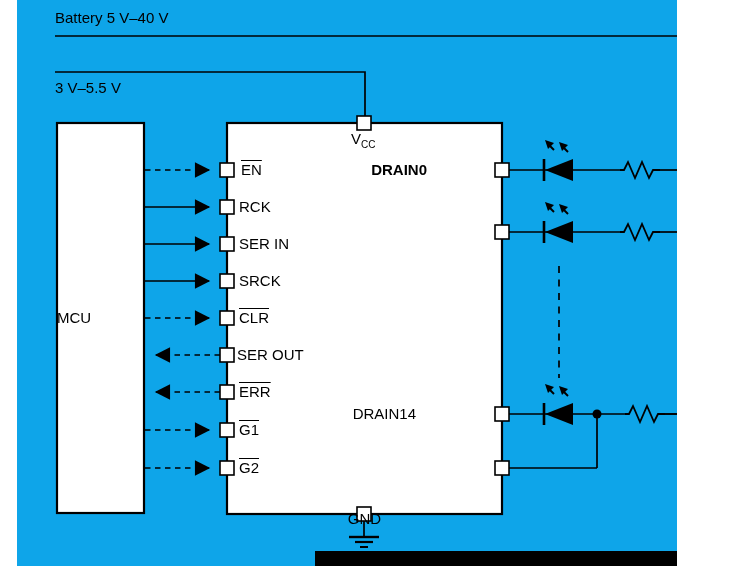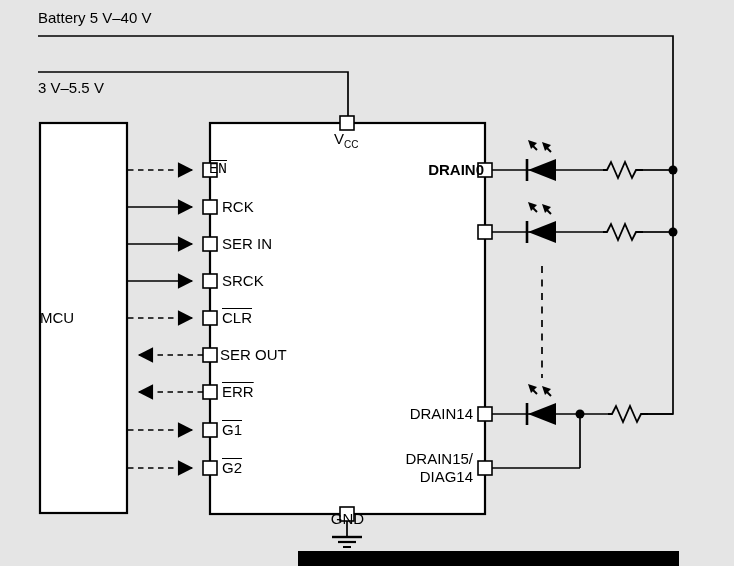--- a/index.html
+++ b/index.html
@@ -1,18 +1,18 @@
 <!DOCTYPE html>
 <html><head>
 <meta charset="utf-8">
 <style>
   html,body{margin:0;padding:0;background:#fff;}
   #stage{
-    position:relative;width:734px;height:566px;background:#e5e5e5;
-    font-family:"Liberation Sans",sans-serif;color:#000;overflow:hidden;
+    position:relative;width:660px;height:566px;background:#0ea5e9;
+    font-family:"Liberation Sans",sans-serif;color:#000;overflow:hidden;margin-left:17px;
   }
   .lbl{position:absolute;font-size:15px;line-height:18px;white-space:nowrap;color:#000;}
   .ov{text-decoration:overline;}
   .pinlbl{height:18px;}
   .rlbl{text-align:right;}
   svg{position:absolute;left:0;top:0;}
   .sub{font-size:10px;vertical-align:-4px;}
 </style>
 </head>
 <body>
@@ -116,30 +116,26 @@
   </svg>
 
   <div class="lbl" style="left:38px;top:9px;">Battery 5 V–40 V</div>
   <div class="lbl" style="left:38px;top:79px;">3 V–5.5 V</div>
 
   <div class="lbl" style="left:40px;top:309px;width:87px;">MCU</div>
 
   <div class="lbl" style="left:334px;top:130px;"><span>V</span><span class="sub">CC</span></div>
   <div class="lbl" style="left:325px;top:510px;width:45px;text-align:center;">GND</div>
 
-  <div class="lbl pinlbl ov" style="left:209px;top:161px;font-family:Liberation Mono, monospace;">EN</div>
+  <div class="lbl pinlbl ov" style="left:224px;top:161px;">EN</div>
   <div class="lbl pinlbl" style="left:222px;top:198px;">RCK</div>
   <div class="lbl pinlbl" style="left:222px;top:235px;">SER IN</div>
   <div class="lbl pinlbl" style="left:222px;top:272px;">SRCK</div>
   <div class="lbl pinlbl ov" style="left:222px;top:309px;">CLR</div>
   <div class="lbl pinlbl" style="left:220px;top:346px;">SER OUT</div>
   <div class="lbl pinlbl ov" style="left:222px;top:383px;">ERR</div>
   <div class="lbl pinlbl ov" style="left:222px;top:421px;">G1</div>
   <div class="lbl pinlbl ov" style="left:222px;top:459px;">G2</div>
 
   <div class="lbl pinlbl rlbl" style="right:250px;top:161px;font-weight:bold;">DRAIN0</div>
   <div class="lbl pinlbl rlbl" style="right:261px;top:405px;">DRAIN14</div>
-  <div class="lbl rlbl" style="right:261px;top:450px;">
-    <div>DRAIN15/</div>
-    <div>DIAG14</div>
-  </div>
 
 </div>
 
 </body></html>

